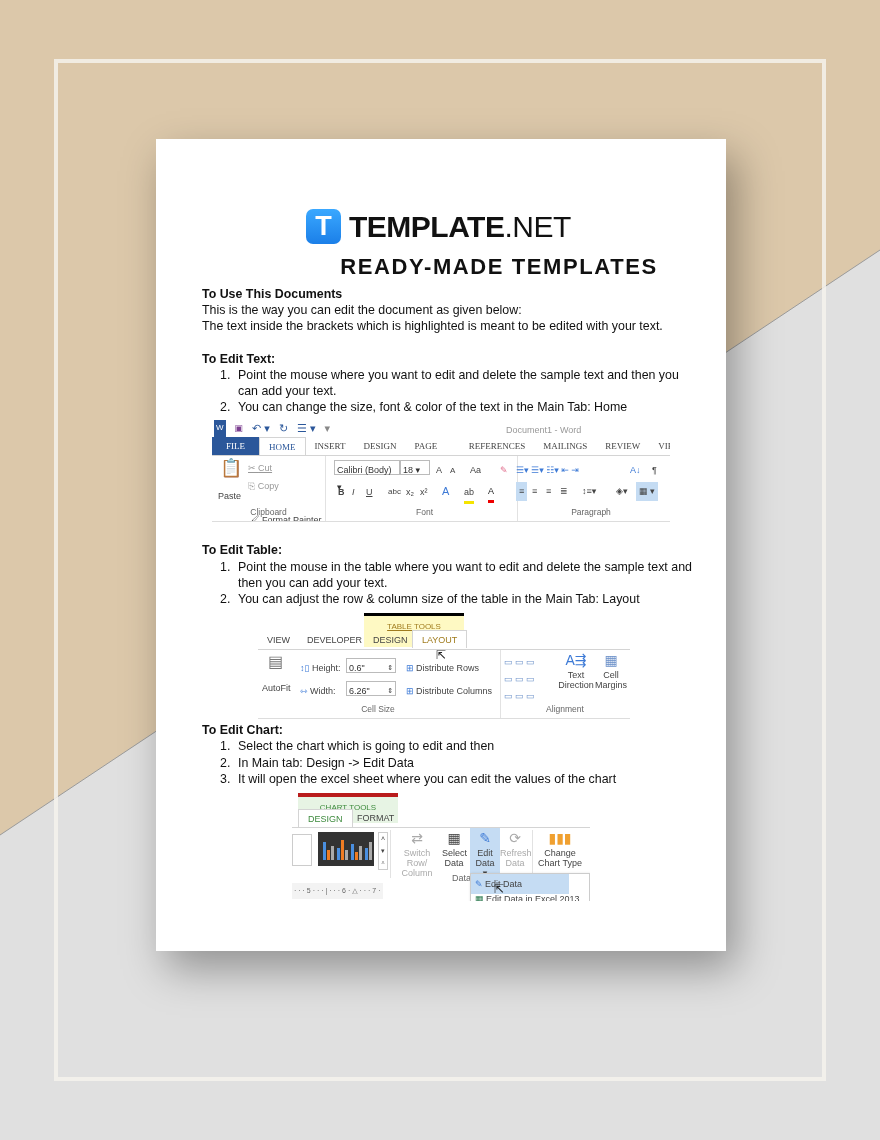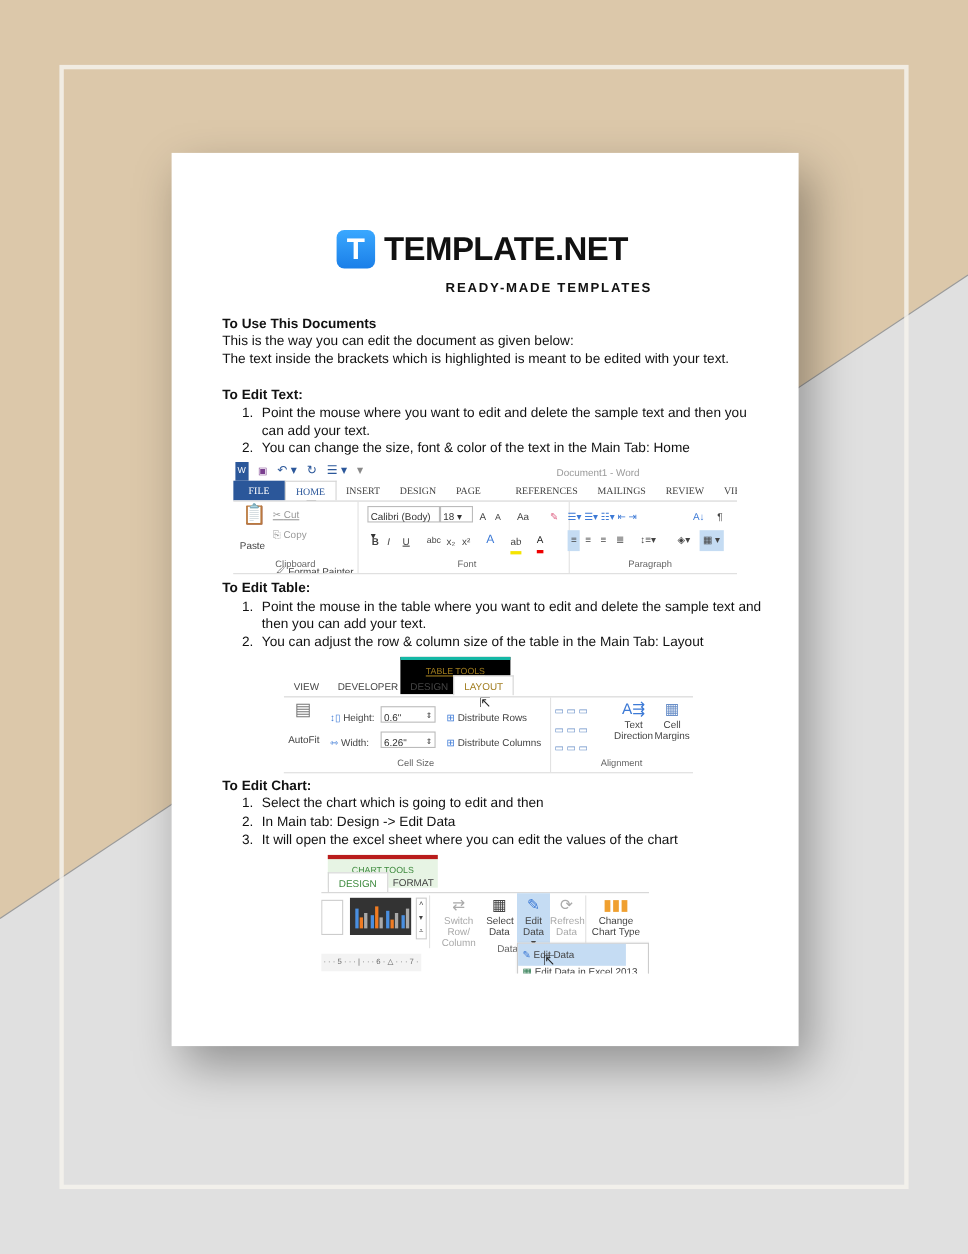--- a/index.html
+++ b/index.html
@@ -9,23 +9,23 @@
     clip-path: polygon(0 0, 880px 0, 880px 250px, 0 835px); }
   .bg-line { position: absolute; left: 0; top: 0; width: 880px; height: 1140px; pointer-events: none; }
   .frame { position: absolute; left: 54px; top: 59px; width: 772px; height: 1022px;
     border: 4px solid rgba(245,242,236,0.85); }
   .paper { position: absolute; left: 156px; top: 139px; width: 570px; height: 812px; background: #fff;
     box-shadow: 10px 18px 40px rgba(0,0,0,0.35); }
   .logo { position: absolute; left: 150px; top: 70px; display: flex; align-items: center; gap: 8px; }
   .logo-badge { width: 35px; height: 35px; border-radius: 7px; background: linear-gradient(180deg,#3aa8ff,#1b7fe8);
     color: #fff; font-weight: 700; font-size: 27px; display: flex; align-items: center; justify-content: center; }
   .logo-text { font-size: 30px; font-weight: 700; color: #111; letter-spacing: -0.5px; }
-  .logo-text .net { font-weight: 700; margin-top: 11px; }
+  .logo-text .net { font-weight: 400; margin-top: 11px; }
   .tagline { position: absolute; left: 0; width: 686px; top: 115px; text-align: center;
-    font-size: 12px; font-weight: 700; letter-spacing: 1.6px; color: #111; }
+    font-size: 22px; font-weight: 700; letter-spacing: 1.6px; color: #111; }
   .content { position: absolute; left: 46px; top: 147px; width: 490px; font-size: 12.4px; color: #111; line-height: 16.2px; }
   .h { font-weight: 700; }
   .gap { height: 16px; }
   ol { list-style: none; }
   ol li { position: relative; padding-left: 36px; }
   ol li .num { position: absolute; left: 18px; }
   .shot { position: relative; background: #fff; font-size: 9px; color: #444; overflow: hidden; }
   
   .word { width: 458px; height: 104px; margin-left: 10px; margin-top: 3px; border-bottom: 1px solid #ddd; }
   .qat { position: absolute; left: 2px; top: 2px; display: flex; gap: 9px; font-size: 11px; color: #2b579a; }
@@ -133,28 +133,28 @@
           <span class="ri" style="left:34px;top:27px;">≡</span>
           <span class="ri" style="left:48px;top:27px;">≣</span>
           <span class="ri" style="left:70px;top:27px;">↕≡▾</span>
           <span class="ri" style="left:104px;top:27px;">◈▾</span>
           <span class="ri sel" style="left:124px;top:26px;padding:1px 3px;">▦ ▾</span>
           <div class="grp-label">Paragraph</div>
         </div>
       </div>
     </div>
 
-    <div class="h" style="margin-top:4px;">To Edit Table:</div>
+    <div class="h" style="margin-top:20px;">To Edit Table:</div>
     <ol>
       <li><span class="num">1.</span><span>Point the mouse in the table where you want to edit and delete the sample text and then you can add your text.</span></li>
       <li><span class="num">2.</span><span>You can adjust the row &amp; column size of the table in the Main Tab: Layout</span></li>
     </ol>
 
     <div class="shot tbl">
-      <div class="ctx-label" style="left:106px;top:0;width:100px;height:34px;background:#000000;border-top:3px solid #14b8a6;color:#a07c1e;padding-top:3px;text-decoration:underline;">TABLE TOOLS</div>
+      <div class="ctx-label" style="left:106px;top:0;width:100px;height:34px;background:#fef9c3;border-top:3px solid #000000;color:#a07c1e;padding-top:3px;text-decoration:underline;">TABLE TOOLS</div>
       <span class="tab" style="position:absolute;left:0;top:18px;">VIEW</span>
       <span class="tab" style="position:absolute;left:40px;top:18px;">DEVELOPER</span>
       <span class="tab" style="position:absolute;left:106px;top:18px;">DESIGN</span>
       <span class="tab" style="position:absolute;left:154px;top:17px;background:#fff;border:1px solid #d4d4d4;border-bottom:none;color:#a07c1e;">LAYOUT</span>
       <span class="cursor" style="left:178px;top:34px;">⇱</span>
       <div style="position:absolute;left:0;top:36px;width:372px;height:70px;border-top:1px solid #d4d4d4;">
         <span class="ri" style="left:10px;top:4px;font-size:16px;color:#777;">▤</span>
         <span class="ri" style="left:4px;top:30px;">AutoFit</span>
         <span class="ri" style="left:42px;top:10px;"><span style="color:#3d7ad6">↕▯</span> <span>Height:</span></span>
         <div class="box" style="left:88px;top:8px;width:50px;"><span>0.6"</span><span style="float:right;font-size:7px;">⇕</span></div>

